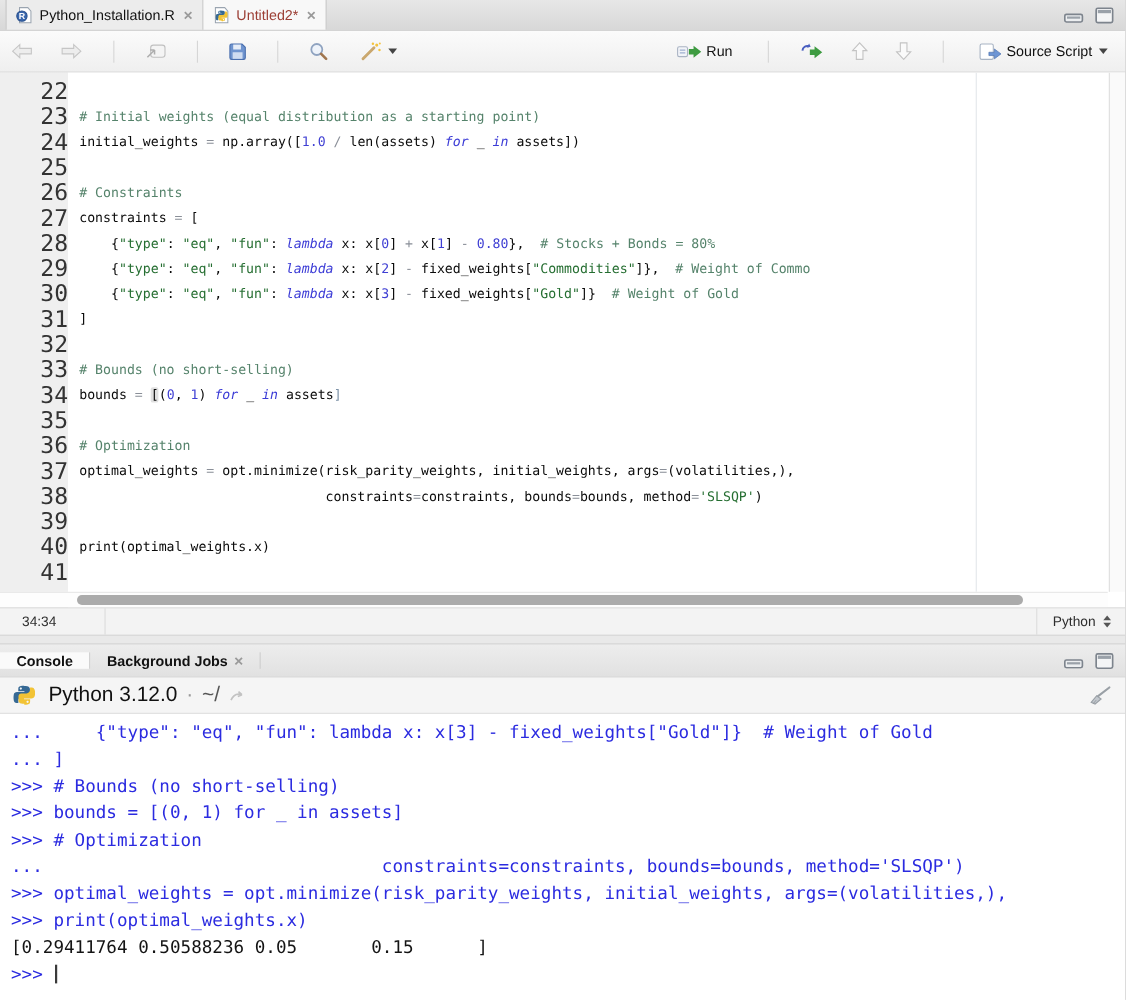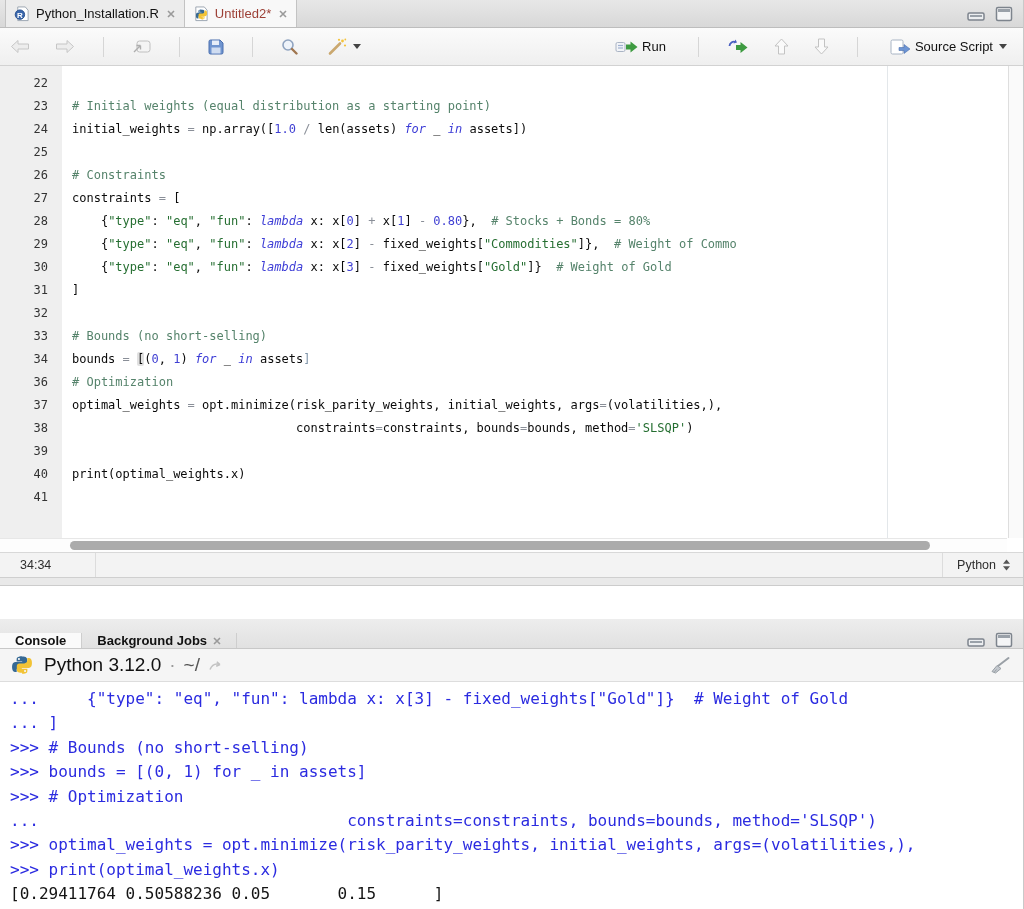--- a/index.html
+++ b/index.html
@@ -33,22 +33,22 @@
   .spacer { flex:1; }
 
   
   .editor { position:relative; height:486px; overflow:hidden;
     background:linear-gradient(to right, #efefef 62px, #ffffff 62px); }
   .marginline { position:absolute; left:887px; top:0; bottom:14px; width:1px; background:#e3e7ea; }
   .vtrack { position:absolute; right:0; top:0; bottom:14px; width:15px;
     background:#fafafa; border-left:1px solid #dedede; }
   .codelines { position:absolute; left:0; right:16px; top:6px; }
   .erow { display:flex; height:23px; line-height:23px; }
-  .gut { width:62px; flex:0 0 62px; text-align:right; padding-right:14px;
-    color:#333; font-size:12px; position:relative;
+  .gut { width:62px; flex:0 0 62px; text-align:right; 
+    color:#333; font-size:21px; position:relative;
     font-family:"DejaVu Sans Mono","Liberation Mono",monospace; }
   .fold { position:absolute; right:3px; top:9px; width:0; height:0;
     border-left:4px solid transparent; border-right:4px solid transparent;
     border-top:5px solid #7e8globa8; border-top-color:#7e93a8; }
   .codecell { white-space:pre; padding-left:10px; font-size:12px;
     font-family:"DejaVu Sans Mono","Liberation Mono",monospace; color:#0a0a0a; }
   .s-com { color:var(--comment); }
   .s-str { color:var(--string); }
   .s-kw  { color:var(--keyword); font-style:italic; }
   .s-num { color:var(--number); }
@@ -66,22 +66,22 @@
     font-size:12.5px; color:#2e2e2e; }
   .pos { width:96px; padding-left:20px; border-right:1px solid #dcdcdc; height:100%;
     display:flex; align-items:center; }
   .langsel { border-left:1px solid #dcdcdc; height:100%; padding:0 12px 0 14px;
     display:flex; align-items:center; gap:6px; }
 
   .panediv { height:8px; background:#e9e9e9; border-bottom:1px solid #cccccc; }
 
   
   .ctabs { height:30px; background:linear-gradient(#ededed,#e1e1e1);
-    border-bottom:1px solid #c8c8c8; display:flex; align-items:flex-end;
-    font-size:13px; font-weight:bold;margin-top:33px; }
+    border-bottom:1px solid #c8c8c8; display:flex; align-items:center;
+    font-size:13px; font-weight:bold; }
   .ctab { display:flex; align-items:center; gap:6px; padding:0 15px; border-right:1px solid #cecece; }
   .ctab.active { background:#fafafa; }
   .cinfo { height:33px; background:#f5f5f5; border-bottom:1px solid #dddddd;
     display:flex; align-items:center; padding:0 12px; gap:8px; font-size:19px; }
   .cinfo .sep { color:#999; }
   .cinfo .path { color:#555; }
   .cbody { height:260px; background:#fff; padding:5px 0 0 10px; overflow:hidden; }
   .crow { height:24.4px; line-height:24.4px; white-space:pre; font-size:16px;
     font-family:"DejaVu Sans Mono","Liberation Mono",monospace; }
   .crow .in  { color:var(--console-input); }
@@ -267,20 +267,24 @@
       </div>
       <div class="erow">
         <div class="gut">33</div>
         <div class="codecell"><span class="s-com"># Bounds (no short-selling)</span></div>
       </div>
       <div class="erow">
         <div class="gut">34</div>
         <div class="codecell"><span class="s-txt">bounds </span><span class="s-op">=</span><span class="s-txt"> </span><span class="s-brk">[</span><span class="s-txt">(</span><span class="s-num">0</span><span class="s-txt">, </span><span class="s-num">1</span><span class="s-txt">) </span><span class="s-kw">for</span><span class="s-txt"> _ </span><span class="s-kw">in</span><span class="s-txt"> assets</span><span class="s-brk2">]</span></div>
       </div>
       <div class="erow">
+        <div class="gut">35</div>
+        <div class="codecell"></div>
+      </div>
+      <div class="erow">
         <div class="gut">36</div>
         <div class="codecell"><span class="s-com"># Optimization</span></div>
       </div>
       <div class="erow">
         <div class="gut">37</div>
         <div class="codecell"><span class="s-txt">optimal_weights </span><span class="s-op">=</span><span class="s-txt"> opt.minimize(risk_parity_weights, initial_weights, args</span><span class="s-op">=</span><span class="s-txt">(volatilities,),</span></div>
       </div>
       <div class="erow">
         <div class="gut">38</div>
         <div class="codecell"><span class="s-txt">                               constraints</span><span class="s-op">=</span><span class="s-txt">constraints, bounds</span><span class="s-op">=</span><span class="s-txt">bounds, method</span><span class="s-op">=</span><span class="s-str">'SLSQP'</span><span class="s-txt">)</span></div>

